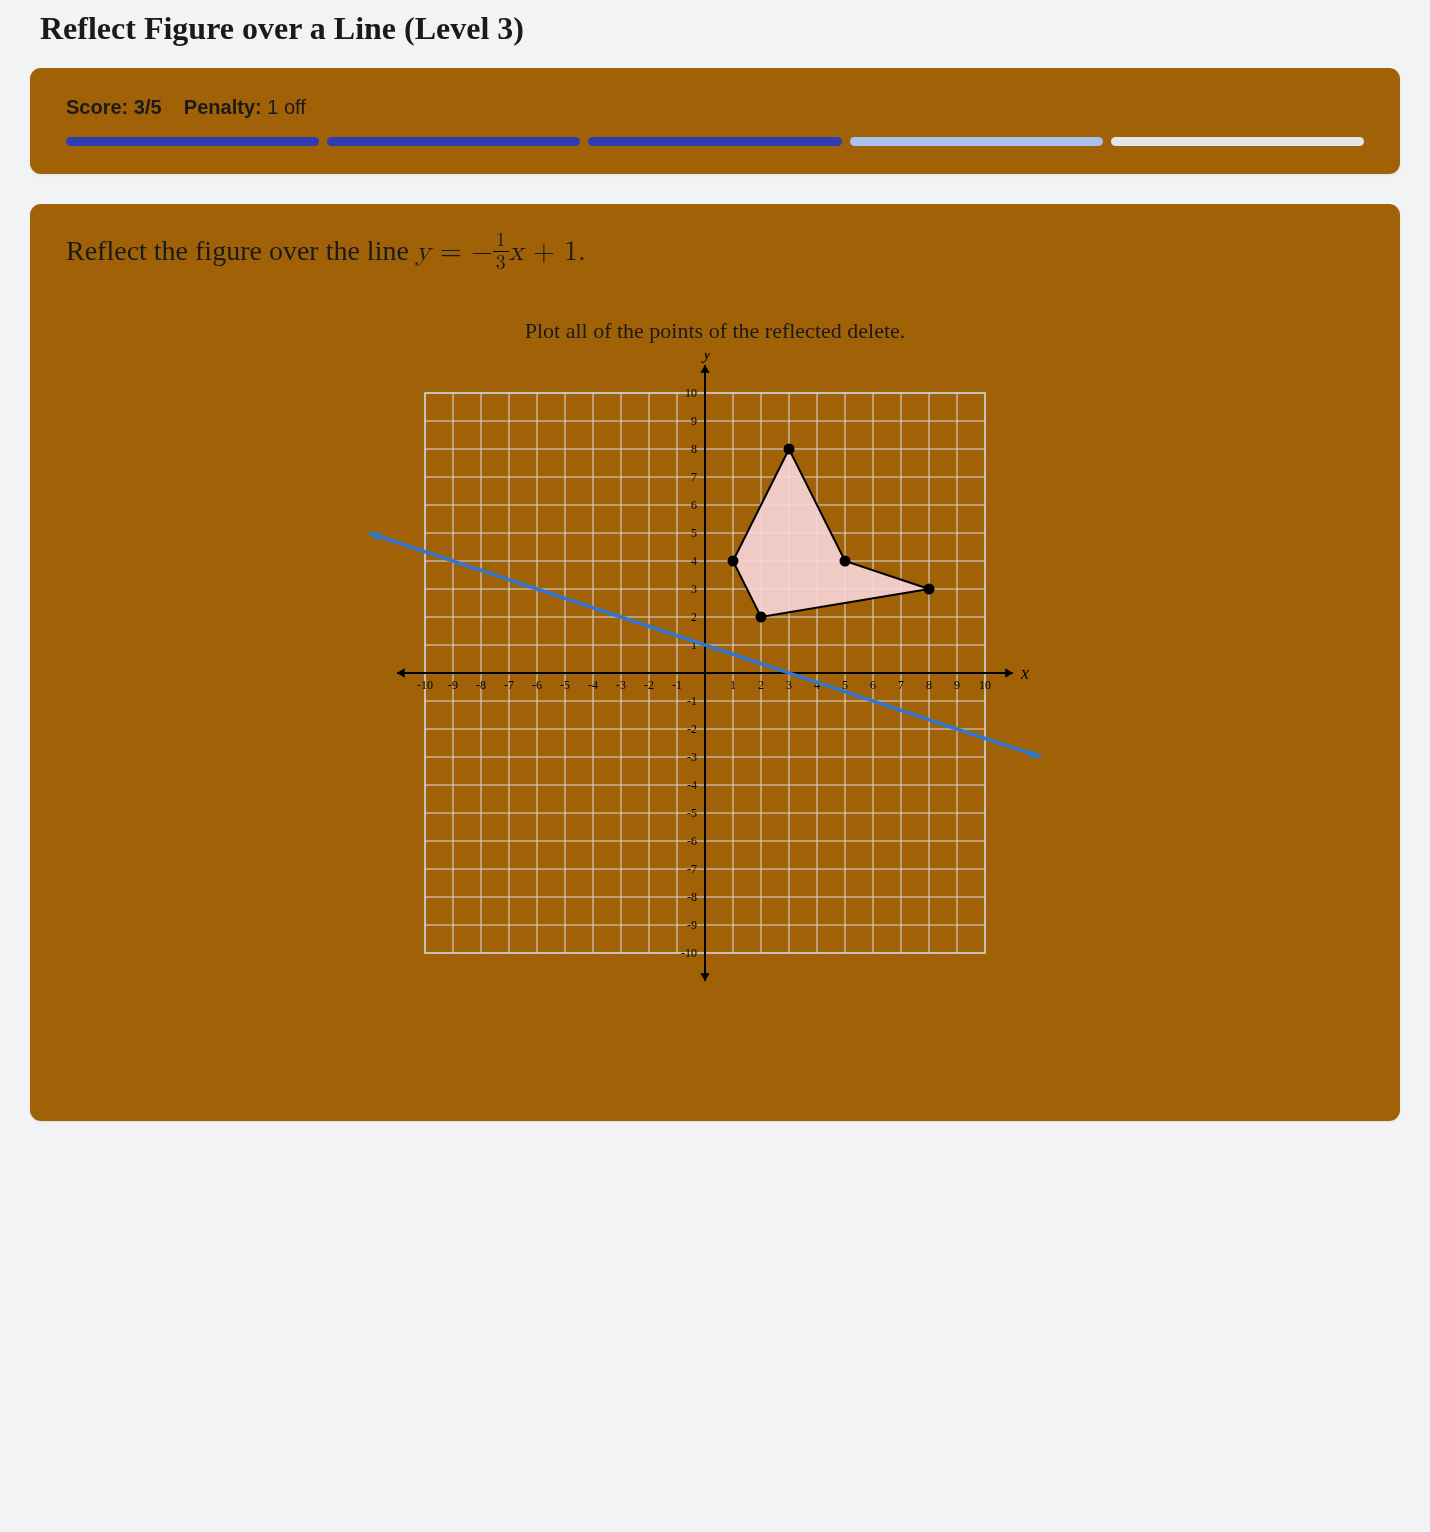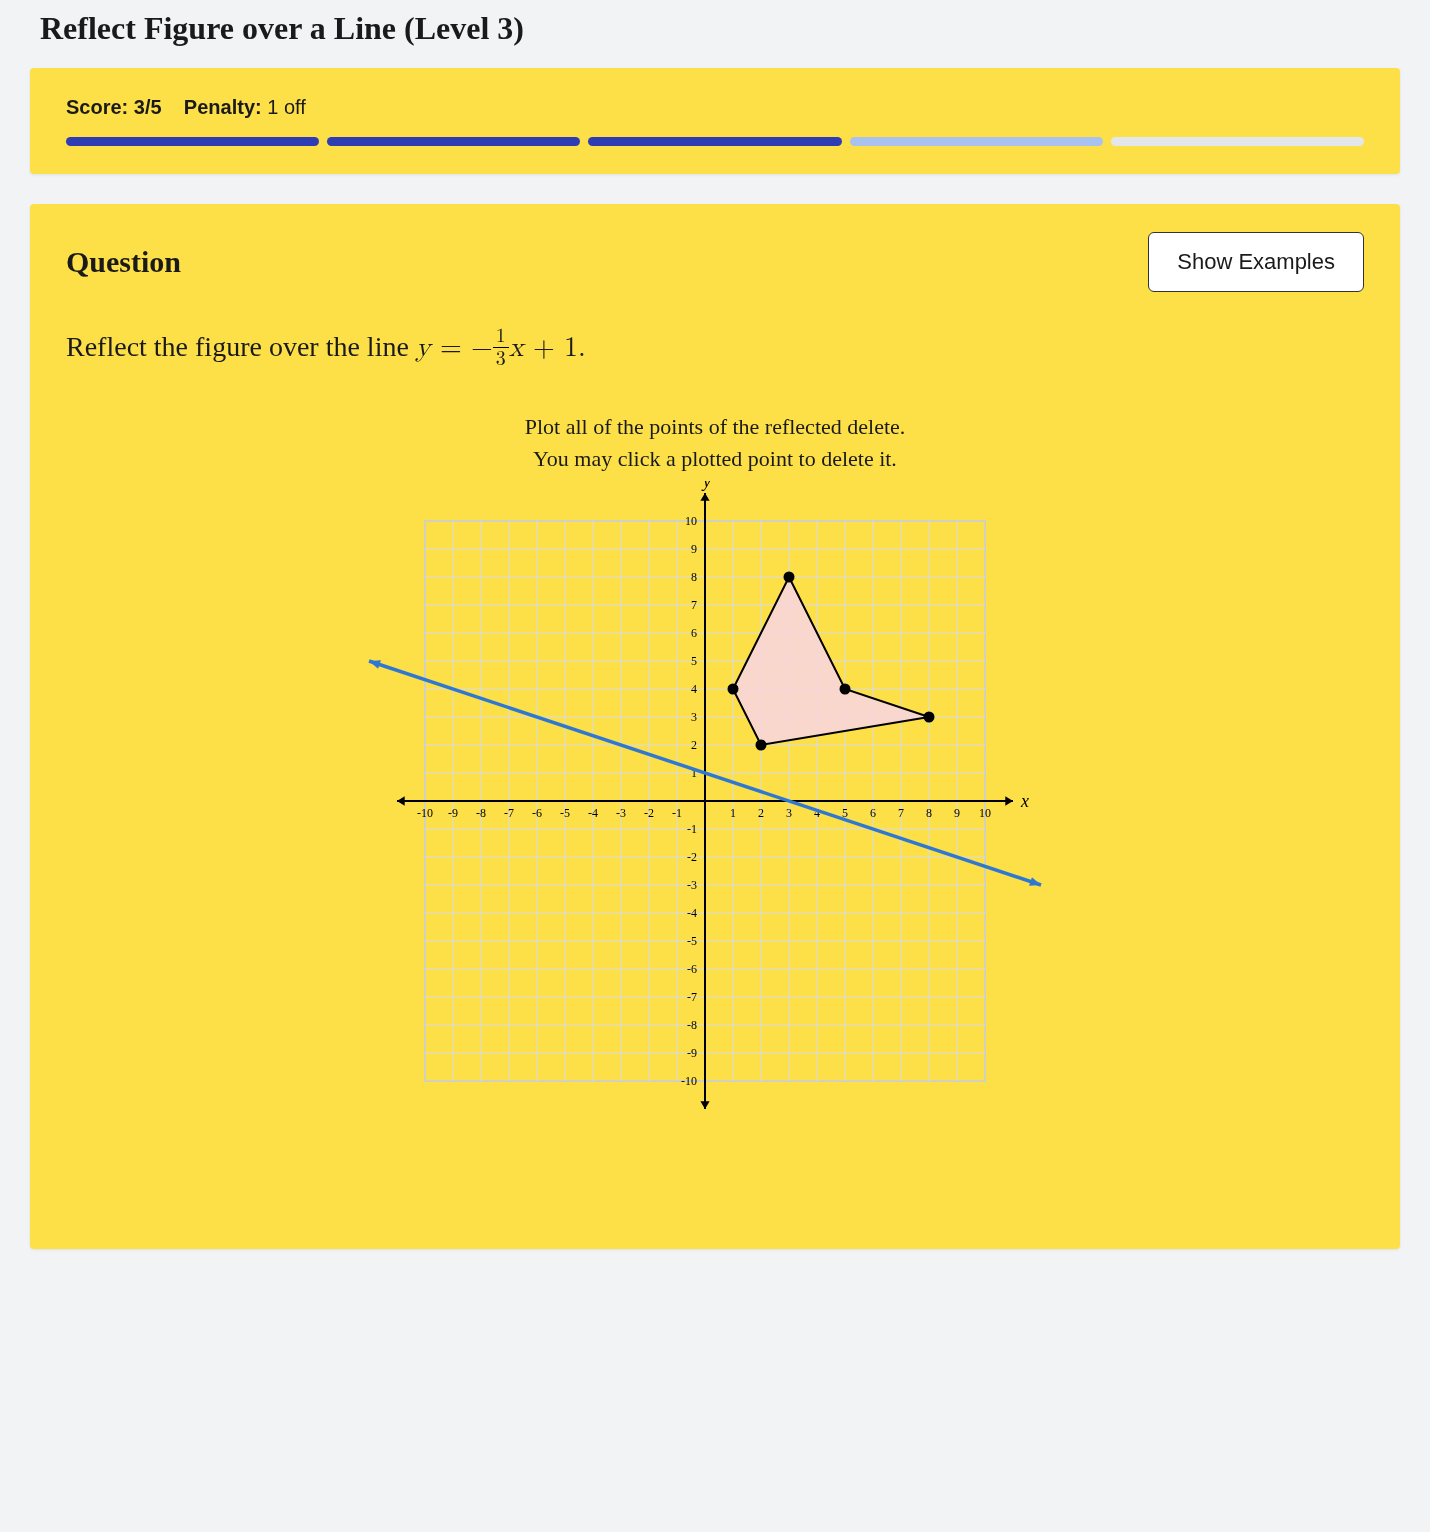--- a/index.html
+++ b/index.html
@@ -8,23 +8,23 @@
     background: #f1f3f5;
     padding: 0;
   }
   .page-title {
     font-size: 32px;
     font-weight: bold;
     color: #1a1a1a;
     padding: 10px 40px 21px 40px;
   }
   .card {
-    background: #fde047;
+    background: #a16207;
     margin: 0 30px 30px 30px;
-    border-radius: 4px;
+    border-radius: 11px;
     box-shadow: 0 1px 3px rgba(0,0,0,0.08);
     padding: 28px 36px;
   }
   .score-row {
     font-family: -apple-system, BlinkMacSystemFont, 'Segoe UI', Arial, sans-serif;
     font-size: 20px;
     color: #1a1a1a;
     margin-bottom: 18px;
   }
   .score-row .bold { font-weight: 700; }
@@ -109,33 +109,28 @@
   <div class="progress">
     <div class="progress-seg seg-done"></div>
     <div class="progress-seg seg-done"></div>
     <div class="progress-seg seg-done"></div>
     <div class="progress-seg seg-cur"></div>
     <div class="progress-seg seg-todo"></div>
   </div>
 </div>
 
 <div class="card">
-  <div class="question-header">
-    <div class="question-heading">Question</div>
-    <button class="examples-btn">Show Examples</button>
-  </div>
 
   <div class="prompt">
     <span>Reflect the figure over the line </span>
     <span class="math"><i>y</i><span> = </span><span>−</span><span class="frac"><span class="num">1</span><span class="den">3</span></span><i>x</i><span> + 1.</span></span>
   </div>
 
   <div class="instructions">
     <div>Plot all of the points of the reflected delete.</div>
-    <div>You may click a plotted point to delete it.</div>
   </div>
 
   <div class="graph-wrap">
     <svg class="grid" id="grid-svg" width="820" height="740">
         <rect x="120" y="40" width="560" height="560" fill="none" stroke="#b8bcc2" stroke-width="1.5"></rect>
         <line x1="120" y1="40" x2="120" y2="600" stroke="#d8dbe0" stroke-width="1"></line>
         <line x1="120" y1="600" x2="680" y2="600" stroke="#d8dbe0" stroke-width="1"></line>
         <line x1="148" y1="40" x2="148" y2="600" stroke="#d8dbe0" stroke-width="1"></line>
         <line x1="120" y1="572" x2="680" y2="572" stroke="#d8dbe0" stroke-width="1"></line>
         <line x1="176" y1="40" x2="176" y2="600" stroke="#d8dbe0" stroke-width="1"></line>

